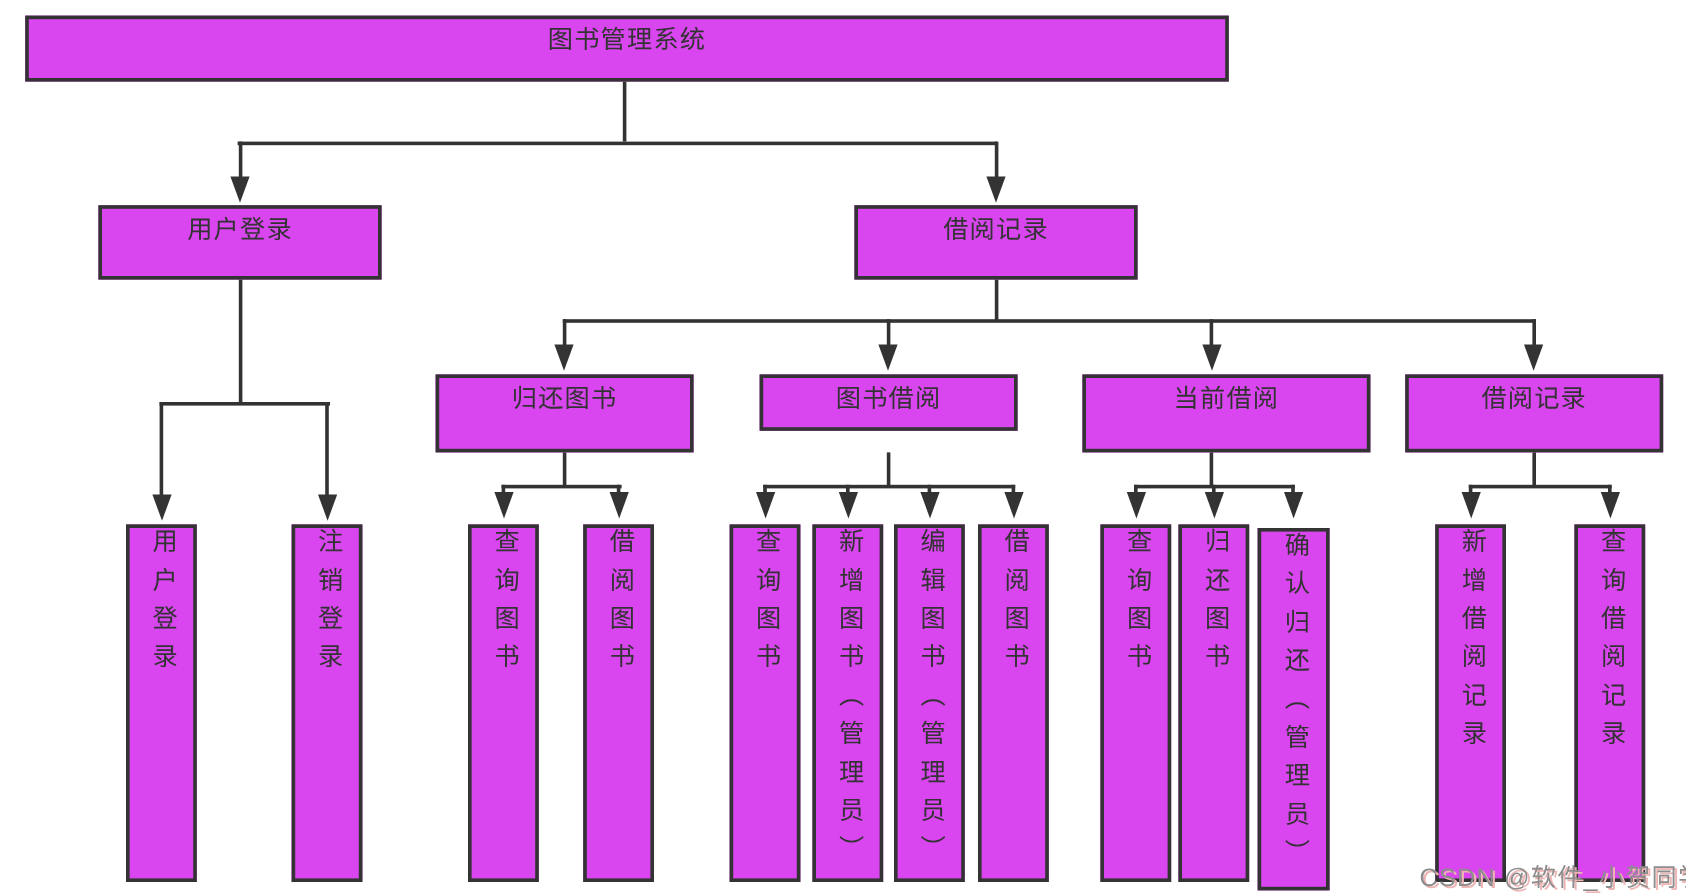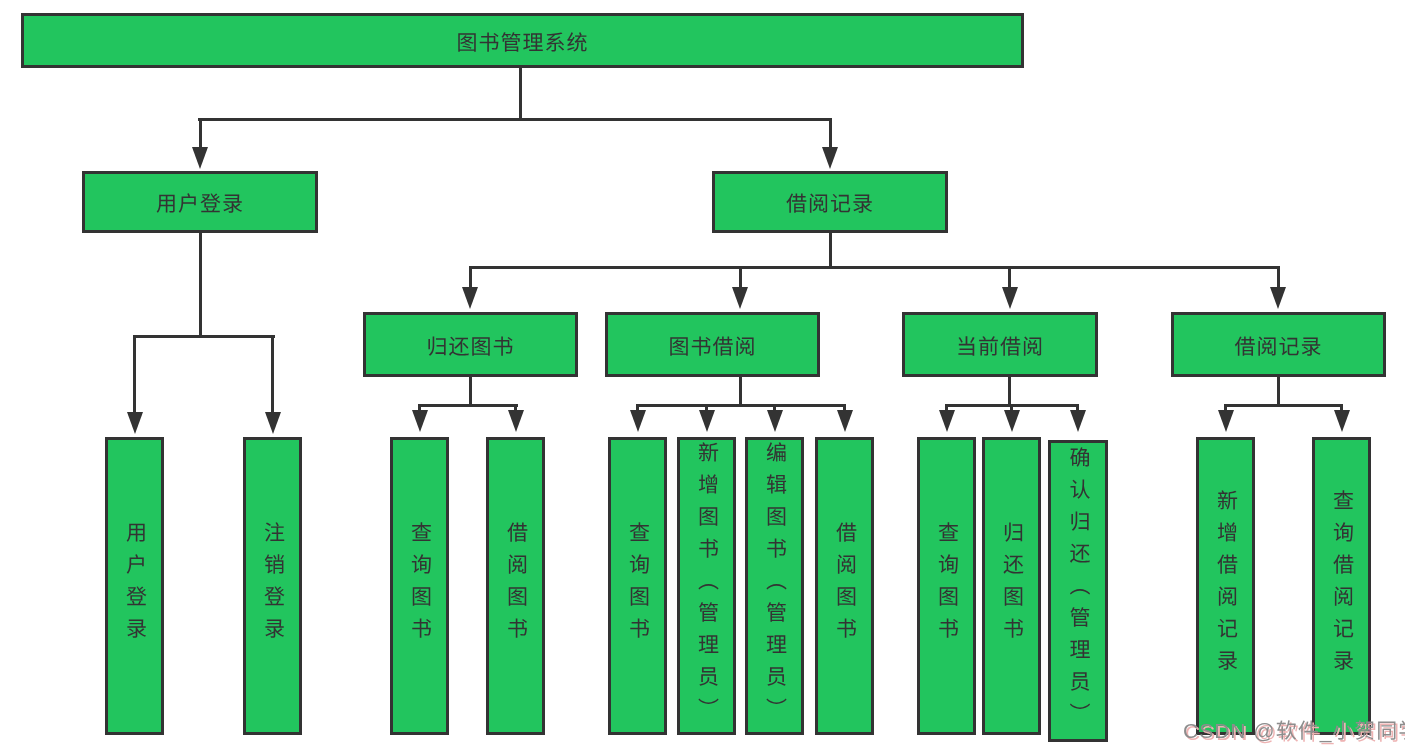--- a/index.html
+++ b/index.html
@@ -1,22 +1,22 @@
 <!DOCTYPE html>
 <html lang="zh-CN"><head>
 <meta charset="utf-8">
 <style>
   html,body{margin:0;padding:0;background:#ffffff;}
   #canvas{
     position:relative;width:1405px;height:747px;background:#ffffff;overflow:hidden;
     font-family:"Liberation Sans","DejaVu Sans",sans-serif;color:#333333;
   }
   .box{
-    position:absolute;border:3px solid #333333;background:#22c55e;box-sizing:border-box;
-    display:flex;align-items:center;justify-content:center;
+    position:absolute;border:3px solid #333333;background:#d946ef;box-sizing:border-box;
+    display:flex;align-items:flex-start;justify-content:center;
   }
   .lbl{font-size:21px;color:#333333;letter-spacing:1px;white-space:nowrap;}
   .vtext{
     writing-mode:vertical-rl;text-orientation:mixed;font-size:21px;color:#333333;
     letter-spacing:11px;line-height:1.15;white-space:nowrap;
   }
   .v{position:absolute;width:3px;background:#333333;}
   .h{position:absolute;height:3px;background:#333333;}
   .a{
     position:absolute;width:0;height:0;
@@ -65,24 +65,24 @@
   <div class="v" style="left:1008px;top:266px;height:22px"></div>
   <div class="v" style="left:1277px;top:266px;height:22px"></div>
   <div class="a" style="left:462px;top:287px"></div>
   <div class="a" style="left:732px;top:287px"></div>
   <div class="a" style="left:1002px;top:287px"></div>
   <div class="a" style="left:1270px;top:287px"></div>
 
   <div class="box" style="left:363px;top:312px;width:215px;height:65px">
     <span class="lbl">归还图书</span>
   </div>
-  <div class="box" style="left:605px;top:312px;width:215px;height:65px">
+  <div class="box" style="left:633px;top:312px;width:215px;height:47px">
     <span class="lbl">图书借阅</span>
   </div>
-  <div class="box" style="left:902px;top:312px;width:196px;height:65px">
+  <div class="box" style="left:902px;top:312px;width:240px;height:65px">
     <span class="lbl">当前借阅</span>
   </div>
   <div class="box" style="left:1171px;top:312px;width:215px;height:65px">
     <span class="lbl">借阅记录</span>
   </div>
 
   <div class="v" style="left:469px;top:377px;height:29px"></div>
   <div class="h" style="left:418px;top:404px;width:100px"></div>
   <div class="v" style="left:418px;top:404px;height:10px"></div>
   <div class="v" style="left:514px;top:404px;height:10px"></div>

